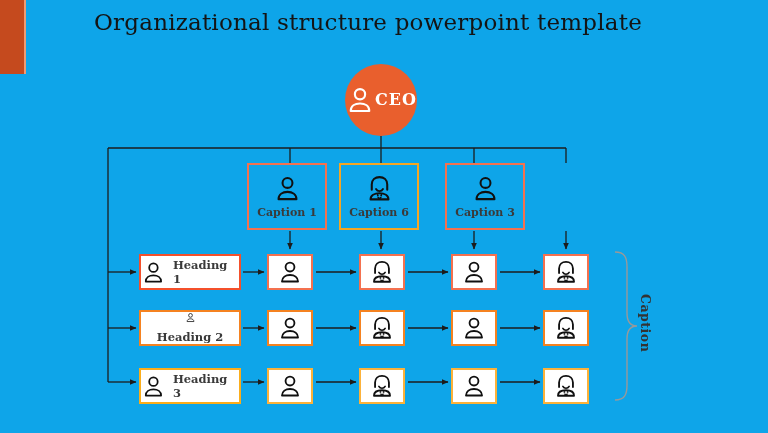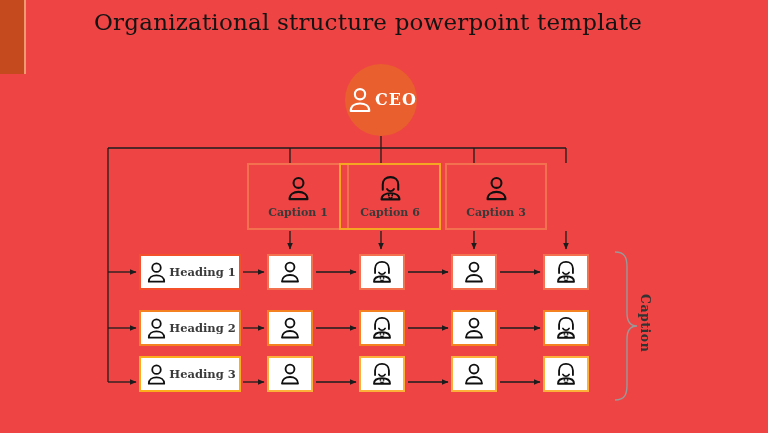--- a/index.html
+++ b/index.html
@@ -1,17 +1,17 @@
 <!DOCTYPE html>
 <html><head>
 <meta charset="utf-8">
 <style>
   html,body { margin:0; padding:0; background:#fff; }
   .slide {
-    position:relative; width:768px; height:433px; background:#ef4444;
+    position:relative; width:768px; height:433px; background:#0ea5e9;
     font-family:"DejaVu Serif","Liberation Serif",serif; overflow:hidden;
   }
   .corner-bar {
     position:absolute; left:0; top:0; width:26px; height:74px;
     border-right:2px solid #ef9b72; box-sizing:border-box;
   }
   .slide-title {
     position:absolute; top:9px; left:0; width:736px; margin:0;
     text-align:center; font-size:23px; font-weight:400; color:#141414;
     letter-spacing:0.2px;
@@ -20,45 +20,45 @@
     position:absolute; left:345px; top:64px; width:72px; height:72px;
     border-radius:50%; display:flex; 
     align-items:center; justify-content:center; color:#ffffff;
   }
   .ceo-node .p-icon { width:30px; height:30px; }
   .ceo-label { font-size:16px; font-weight:bold; letter-spacing:1px; margin-top:-2px; }
 
   .connector-layer { position:absolute; left:0; top:0; width:768px; height:433px; }
 
   .caption-box {
-    position:absolute; top:163px; width:102px; height:67px;
+    position:absolute; top:163px; width:80px; height:67px;
     border:2.5px solid; box-sizing:border-box;
     display:flex; flex-direction:column; align-items:center; justify-content:center;
     gap:3px; color:#101010;
   }
   .caption-box .p-icon { width:29px; height:29px; }
   .cap-label { font-size:11px; font-weight:bold; color:#3a3a3a; }
   .cb1 { left:247px; } .cb2 { left:339px; } .cb3 { left:431px; } .cb4 { left:523px; }
 
   .heading-box {
     position:absolute; left:139px; width:102px; height:36px;
     border:2.5px solid; box-sizing:border-box; background:#fff;
-    display:flex; align-items:center; justify-content:center; color:#101010;
+    display:flex; align-items:center; justify-content:center; gap:7px; color:#101010;
   }
   .heading-box .p-icon { width:25px; height:25px; }
   .hd-label { font-size:11.5px; font-weight:bold; color:#3a3a3a; }
 
   .cell {
     position:absolute; width:46px; height:36px; border:2px solid;
     box-sizing:border-box; background:#fff;
     display:flex; align-items:center; justify-content:center; color:#101010;
   }
   .cell .p-icon { width:26px; height:26px; }
 
-  .r1 { top:254px; } .r2 { top:310px; } .r3 { top:356px; }
+  .r1 { top:254px; } .r2 { top:310px;flex-direction:column; } .r3 { top:368px; }
   .c1 { left:267px; } .c2 { left:359px; } .c3 { left:451px; } .c4 { left:543px; }
 
   .brace-label {
     position:absolute; left:638px; top:294px;
     writing-mode:vertical-rl; font-size:12.5px; font-weight:bold;
     color:#333333; letter-spacing:0.5px;
   }
   .symdefs { position:absolute; width:0; height:0; overflow:hidden; }
 </style>
 </head>

